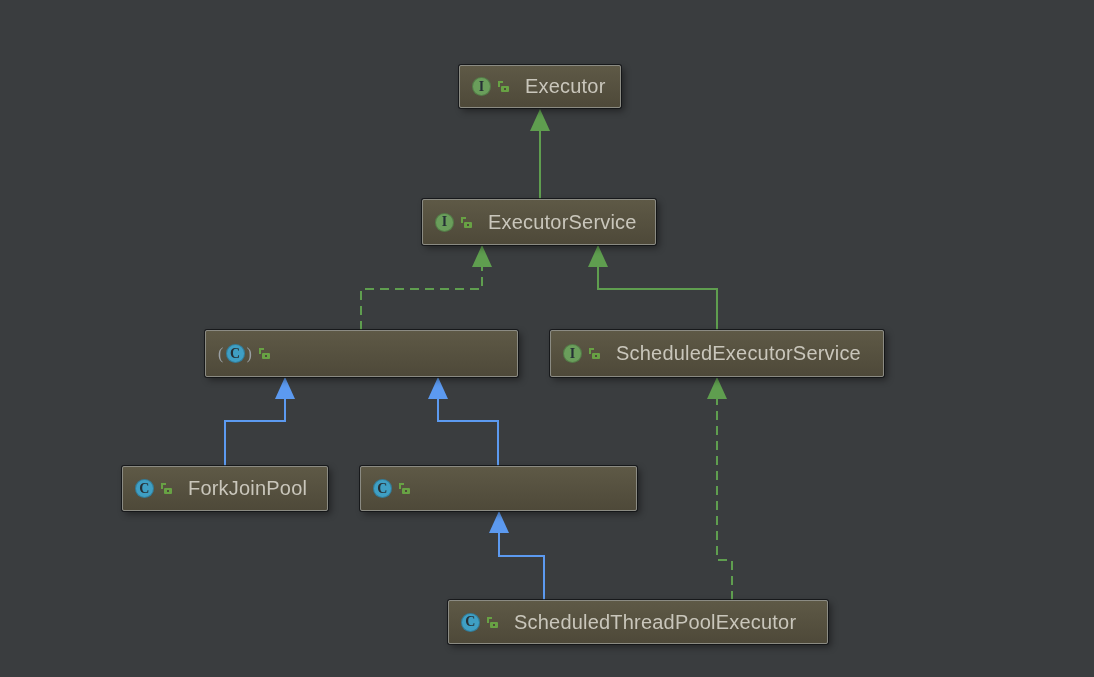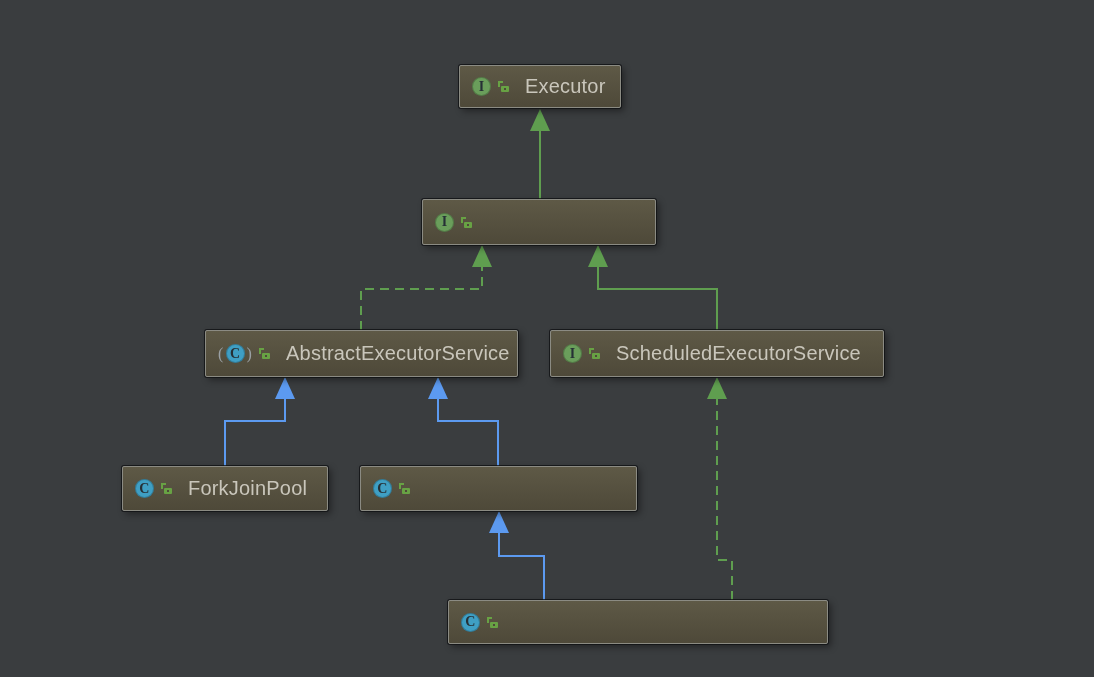--- a/index.html
+++ b/index.html
@@ -71,33 +71,33 @@
       </svg>
       <span class="label">Executor</span>
     </div>
     <div class="node" style="left: 422px; top: 199px; width: 234px; height: 46px; background: linear-gradient(rgb(94, 89, 70), rgb(78, 73, 57)); border-color: rgb(139, 139, 131); color: rgb(201, 198, 187);">
       <span class="badge" style="background:#6a9e5b;color:#263036">I</span>
       <svg class="lock" width="13" height="13" viewBox="0 0 13 13">
         <path d="M1,1 h5 v2 h-3 v4 h-2 z" fill="#68a244"></path>
         <rect x="4" y="6" width="8" height="6" rx="1" fill="#68a244"></rect>
         <rect x="7" y="8" width="2" height="2" fill="#4e4939"></rect>
       </svg>
+      <span class="label">ExecutorService</span>
     </div>
     <div class="node" style="left: 205px; top: 330px; width: 313px; height: 47px; background: linear-gradient(rgb(94, 89, 70), rgb(78, 73, 57)); border-color: rgb(139, 139, 131); color: rgb(201, 198, 187);">
       <span class="abstract-wrap">
         <span class="paren l">(</span>
         <span class="badge" style="background:#3f9fc4;color:#263036">C</span>
         <span class="paren r">)</span>
       </span>
       <svg class="lock" width="13" height="13" viewBox="0 0 13 13">
         <path d="M1,1 h5 v2 h-3 v4 h-2 z" fill="#68a244"></path>
         <rect x="4" y="6" width="8" height="6" rx="1" fill="#68a244"></rect>
         <rect x="7" y="8" width="2" height="2" fill="#4e4939"></rect>
       </svg>
-      <span class="label">AbstractExecutorService</span>
     </div>
     <div class="node" style="left: 550px; top: 330px; width: 334px; height: 47px; background: linear-gradient(rgb(94, 89, 70), rgb(78, 73, 57)); border-color: rgb(139, 139, 131); color: rgb(201, 198, 187);">
       <span class="badge" style="background:#6a9e5b;color:#263036">I</span>
       <svg class="lock" width="13" height="13" viewBox="0 0 13 13">
         <path d="M1,1 h5 v2 h-3 v4 h-2 z" fill="#68a244"></path>
         <rect x="4" y="6" width="8" height="6" rx="1" fill="#68a244"></rect>
         <rect x="7" y="8" width="2" height="2" fill="#4e4939"></rect>
       </svg>
       <span class="label">ScheduledExecutorService</span>
     </div>
@@ -118,14 +118,15 @@
         <rect x="7" y="8" width="2" height="2" fill="#4e4939"></rect>
       </svg>
     </div>
     <div class="node" style="left: 448px; top: 600px; width: 380px; height: 44px; background: linear-gradient(rgb(94, 89, 70), rgb(78, 73, 57)); border-color: rgb(139, 139, 131); color: rgb(201, 198, 187);">
       <span class="badge" style="background:#3f9fc4;color:#263036">C</span>
       <svg class="lock" width="13" height="13" viewBox="0 0 13 13">
         <path d="M1,1 h5 v2 h-3 v4 h-2 z" fill="#68a244"></path>
         <rect x="4" y="6" width="8" height="6" rx="1" fill="#68a244"></rect>
         <rect x="7" y="8" width="2" height="2" fill="#4e4939"></rect>
       </svg>
+      <span class="label">ScheduledThreadPoolExecutor</span>
     </div>
   </div>
 
 </body></html>

